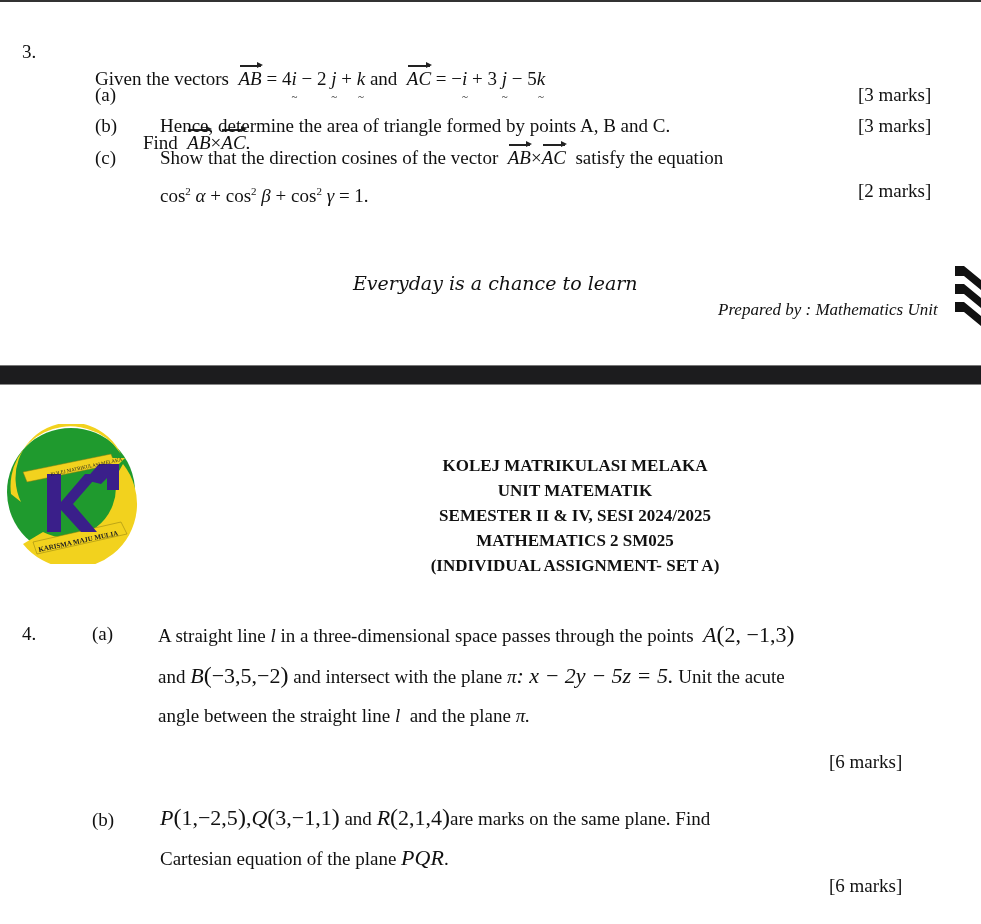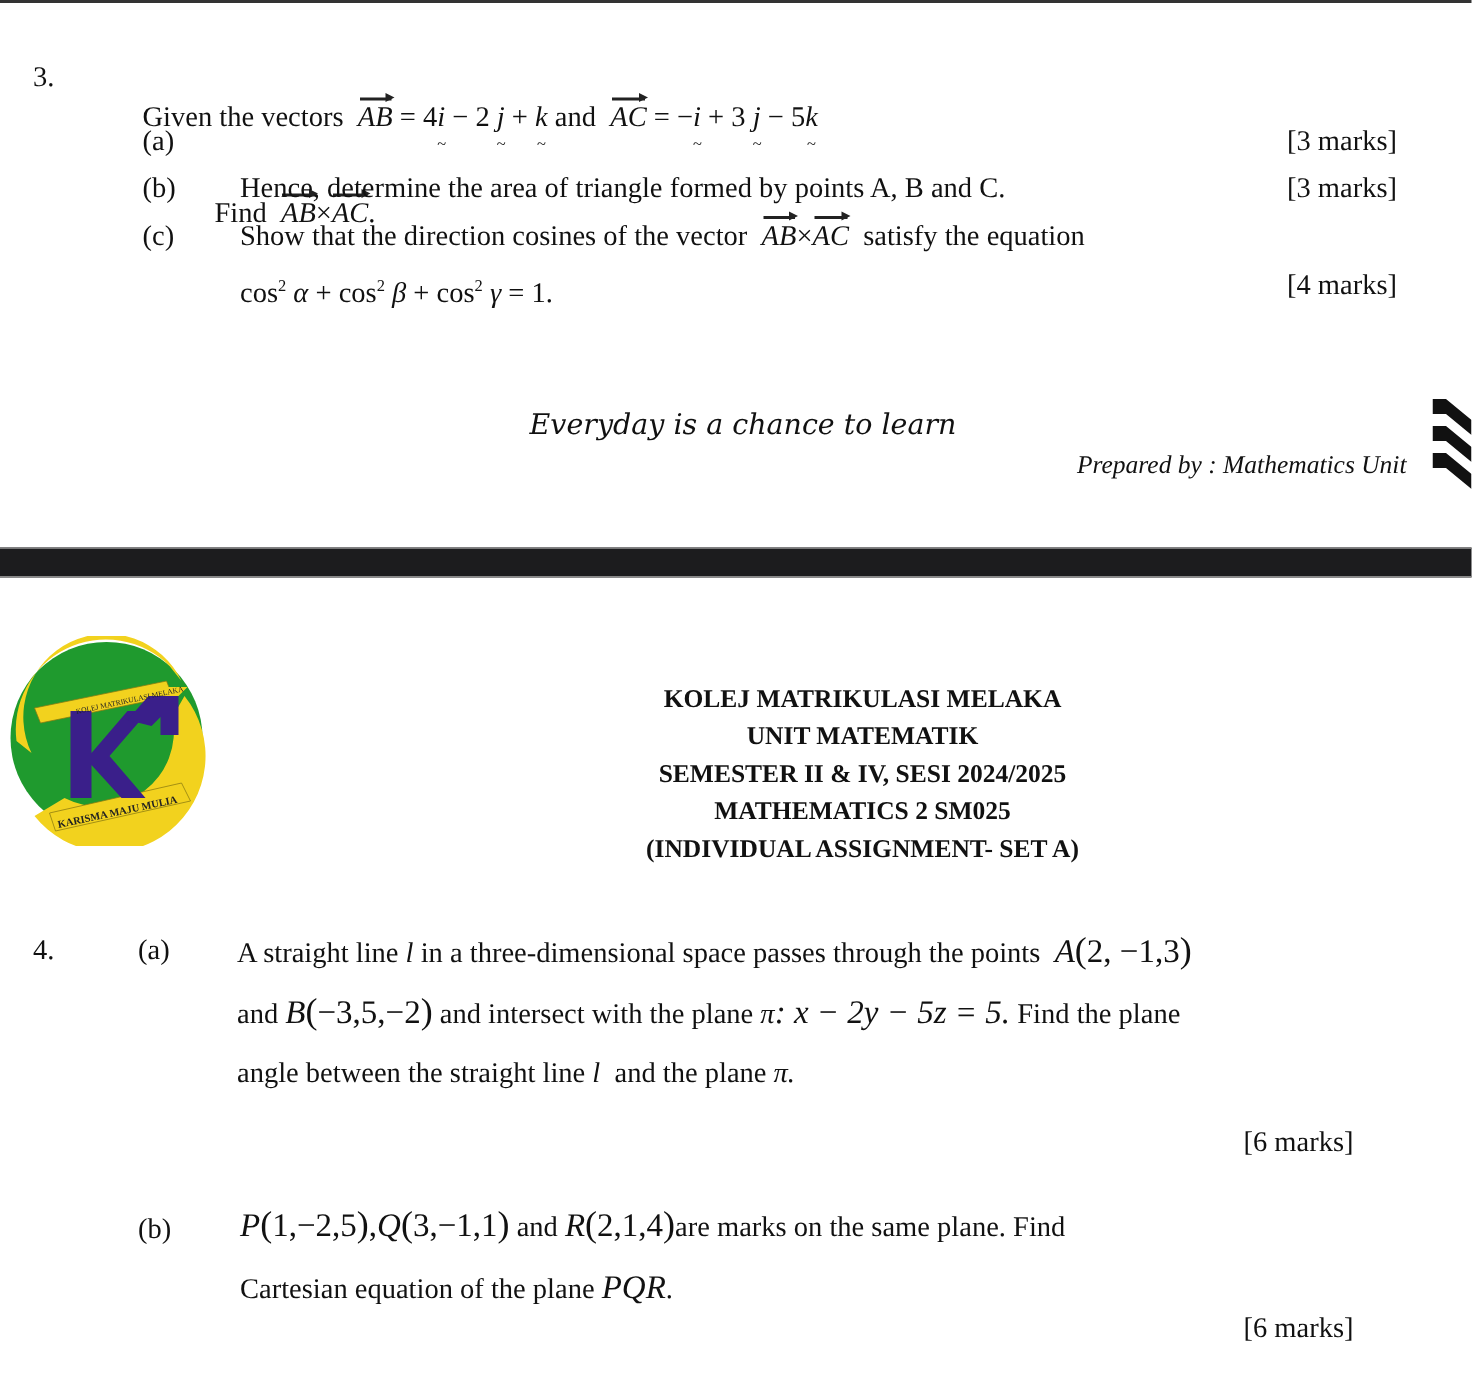--- a/index.html
+++ b/index.html
@@ -60,21 +60,21 @@
 
 <div class="abs txt" style="left:95px;top:147px;">(c)</div>
 <div class="abs txt" style="left:160px;top:147px;">
   <span>Show that the direction cosines of the vector</span>&nbsp;
   <span class="vec">AB</span><span>×</span><span class="vec">AC</span>&nbsp;
   <span>satisfy the equation</span>
 </div>
 <div class="abs txt" style="left:160px;top:180px;">
   <span>cos</span><sup>2</sup>&nbsp;<span class="math">α</span><span> + </span><span>cos</span><sup>2</sup>&nbsp;<span class="math">β</span><span> + </span><span>cos</span><sup>2</sup>&nbsp;<span class="math">γ</span><span> = 1.</span>
 </div>
-<div class="abs marks" style="left:858px;top:180px;">[4 marks]</div>
+<div class="abs marks" style="left:858px;top:180px;">[2 marks]</div>
 
 <div class="abs motto" style="left:353px;top:272px;">Everyday is a chance to learn</div>
 <div class="abs prepared" style="left:706px;top:300px;margin-left:12px;">Prepared by : Mathematics Unit</div>
 <div class="chevron-wrap">
   <svg width="26" height="70" viewBox="0 0 26 70">
     <polygon points="0,2 9,2 26,16 26,26 9,12 0,12" fill="#111"></polygon>
     <polygon points="0,20 9,20 26,34 26,44 9,30 0,30" fill="#111"></polygon>
     <polygon points="0,38 9,38 26,52 26,62 9,48 0,48" fill="#111"></polygon>
   </svg>
 </div>
@@ -111,21 +111,21 @@
   <span class="math">l</span>
   <span>in a three-dimensional space passes through the points</span>
   &nbsp;<span class="big">A</span><span class="paren">(</span><span class="big" style="font-style:normal">2, −1,3</span><span class="paren">)</span>
 </div>
 
 <div class="abs txt" style="left:158px;top:664px;">
   <span>and</span>
   <span class="big">B</span><span class="paren">(</span><span class="big" style="font-style:normal">−3,5,−2</span><span class="paren">)</span>
   <span>and intersect with the plane</span>
   <span class="math">π</span><span class="big">: x − 2y − 5z = 5.</span>
-  <span>Find the plane</span>
+  <span>Unit the acute</span>
 </div>
 
 <div class="abs txt" style="left:158px;top:705px;">
   <span>angle between the straight line</span>
   <span class="math">l</span>
   &nbsp;<span>and the plane</span>
   <span class="math">π.</span>
 </div>
 <div class="abs marks" style="left:829px;top:751px;">[6 marks]</div>
 

